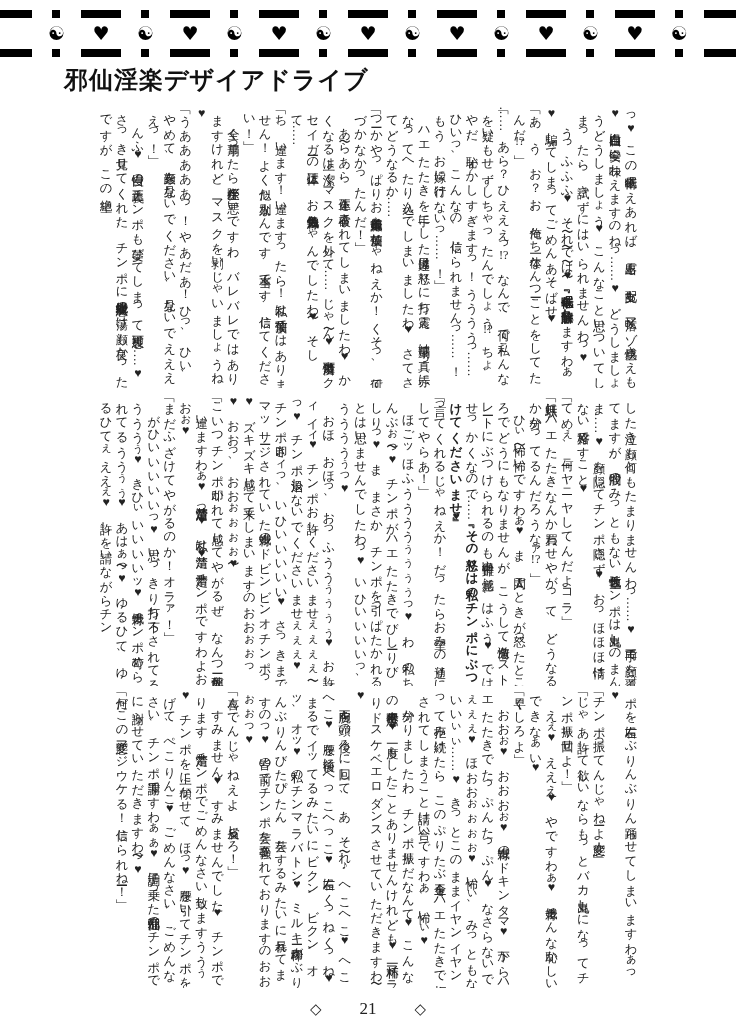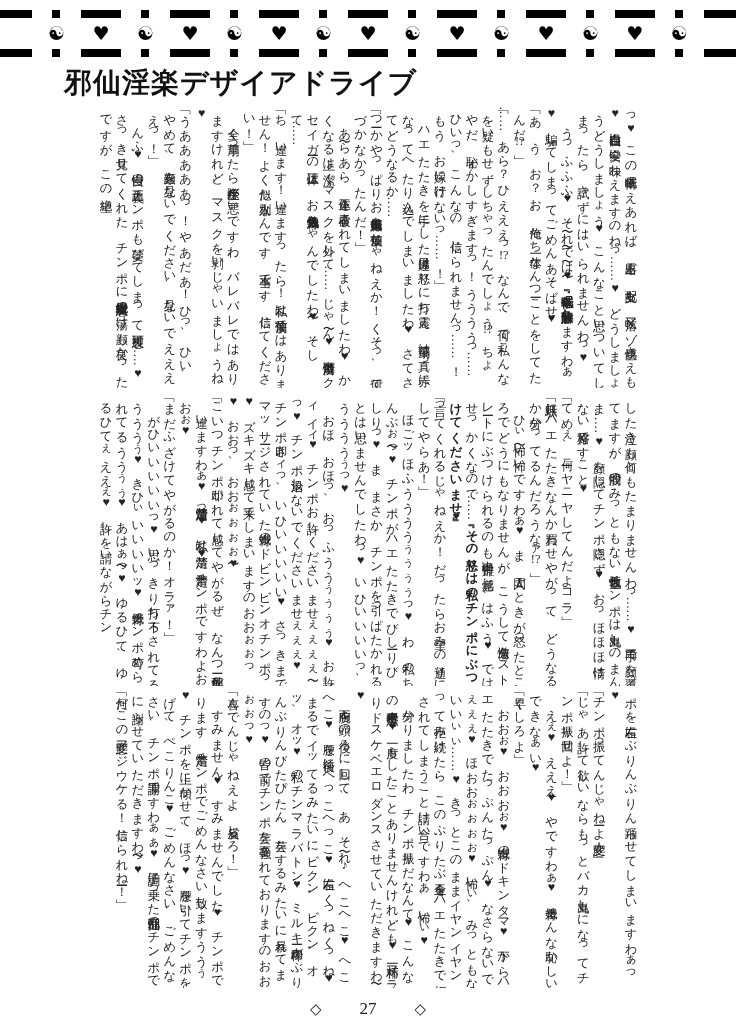--- a/index.html
+++ b/index.html
@@ -22,21 +22,21 @@
   .bu .dot{width:8px;height:8px;background:#000;}
   .bu .glyph{
     font-family:"DejaVu Sans",sans-serif;
     font-size:19px;line-height:21px;color:#000;text-align:center;
   }
   .bu.edge .glyph{width:40px;}
   
   .title{
     position:absolute;top:64px;left:64px;
     font-family:Liberation Sans, sans-serif;
-    font-size:28px;font-weight:700;letter-spacing:1px;color:#111;
+    font-size:24px;font-weight:700;letter-spacing:1px;color:#111;
   }
   
   .band{
     position:absolute;left:60px;width:578px;
     writing-mode:vertical-rl;text-orientation:mixed;
     font-size:12.3px;line-height:15.9px;letter-spacing:0.35px;
     overflow:hidden;color:#222;
   }
   #band1{top:106px;height:282px;}
   #band2{top:394px;height:292px;}
@@ -182,17 +182,17 @@
       <p><span>　おおぉ♥ おおおぉ♥ 青娥のドキンタマ♥ 下からハエたたきでたっぷんたっぷん♥ なさらないでぇぇぇ♥ ほおおぉぉぉぉ♥ 怖いぃ、みっともないいぃぃ……♥ きっとこのままイヤンイヤンって拒み続けたら、このぷりたぶ金玉をハエたたきで痛打されてしまうこと請け合いですわぁ、怖いぃ♥</span></p>
       <p><span>　分かりましたわ、チンポ振りだなんて♥ こんなの全然不得意で♥ 一度もしたことありませんけれども♥ 精一杯マラ振りドスケベエロダンスさせていただきますわ〜♥</span></p>
       <p><span>　両腕を頭の後ろに回して、あ、そ〜れ♪ へこへこ♥ へこへこ♥ 腰を前後にへっこへっこ♥ 左右にくっねくっね♥ まるでイッてるみたいにビクン、ビクン、オッ、オッ♥ 私のチンマラバトン♥ ミルキー肉棒がぶりんぶりんびたぴたん、芸をするみたいに暴れてますのっ♥ 皆の前でチンポ芸を強要されておりますのおおぉぉっ♥</span></p>
       <p><span>「喜んでんじゃねえよ、反省しろ！」</span></p>
       <p><span>　すみません♥ すみませんでした♥ チンポで謝ります、清楚チンポでごめんなさい致しますううぅ♥ チンポを上に傾かせて、ほっ♥ 腰を引いてチンポを下げて、ぺこりんこ♥ ごめんなさい、ごめんなさい、チンポ謝罪ですわぁぁ♥ 調子に乗った淫乱邪仙のチンポで皆様に謝らせていただきますわ〜っ♥</span></p>
       <p><span>「何だこの変態マジウケる！ 信じられねーー！」</span></p>
     </div>
 
   <div class="footer">
     <span class="diamond">◇</span>
-    <span class="pagenum">27</span>
+    <span class="pagenum">21</span>
     <span class="diamond">◇</span>
   </div>
 
 </div>
 
 </body></html>

